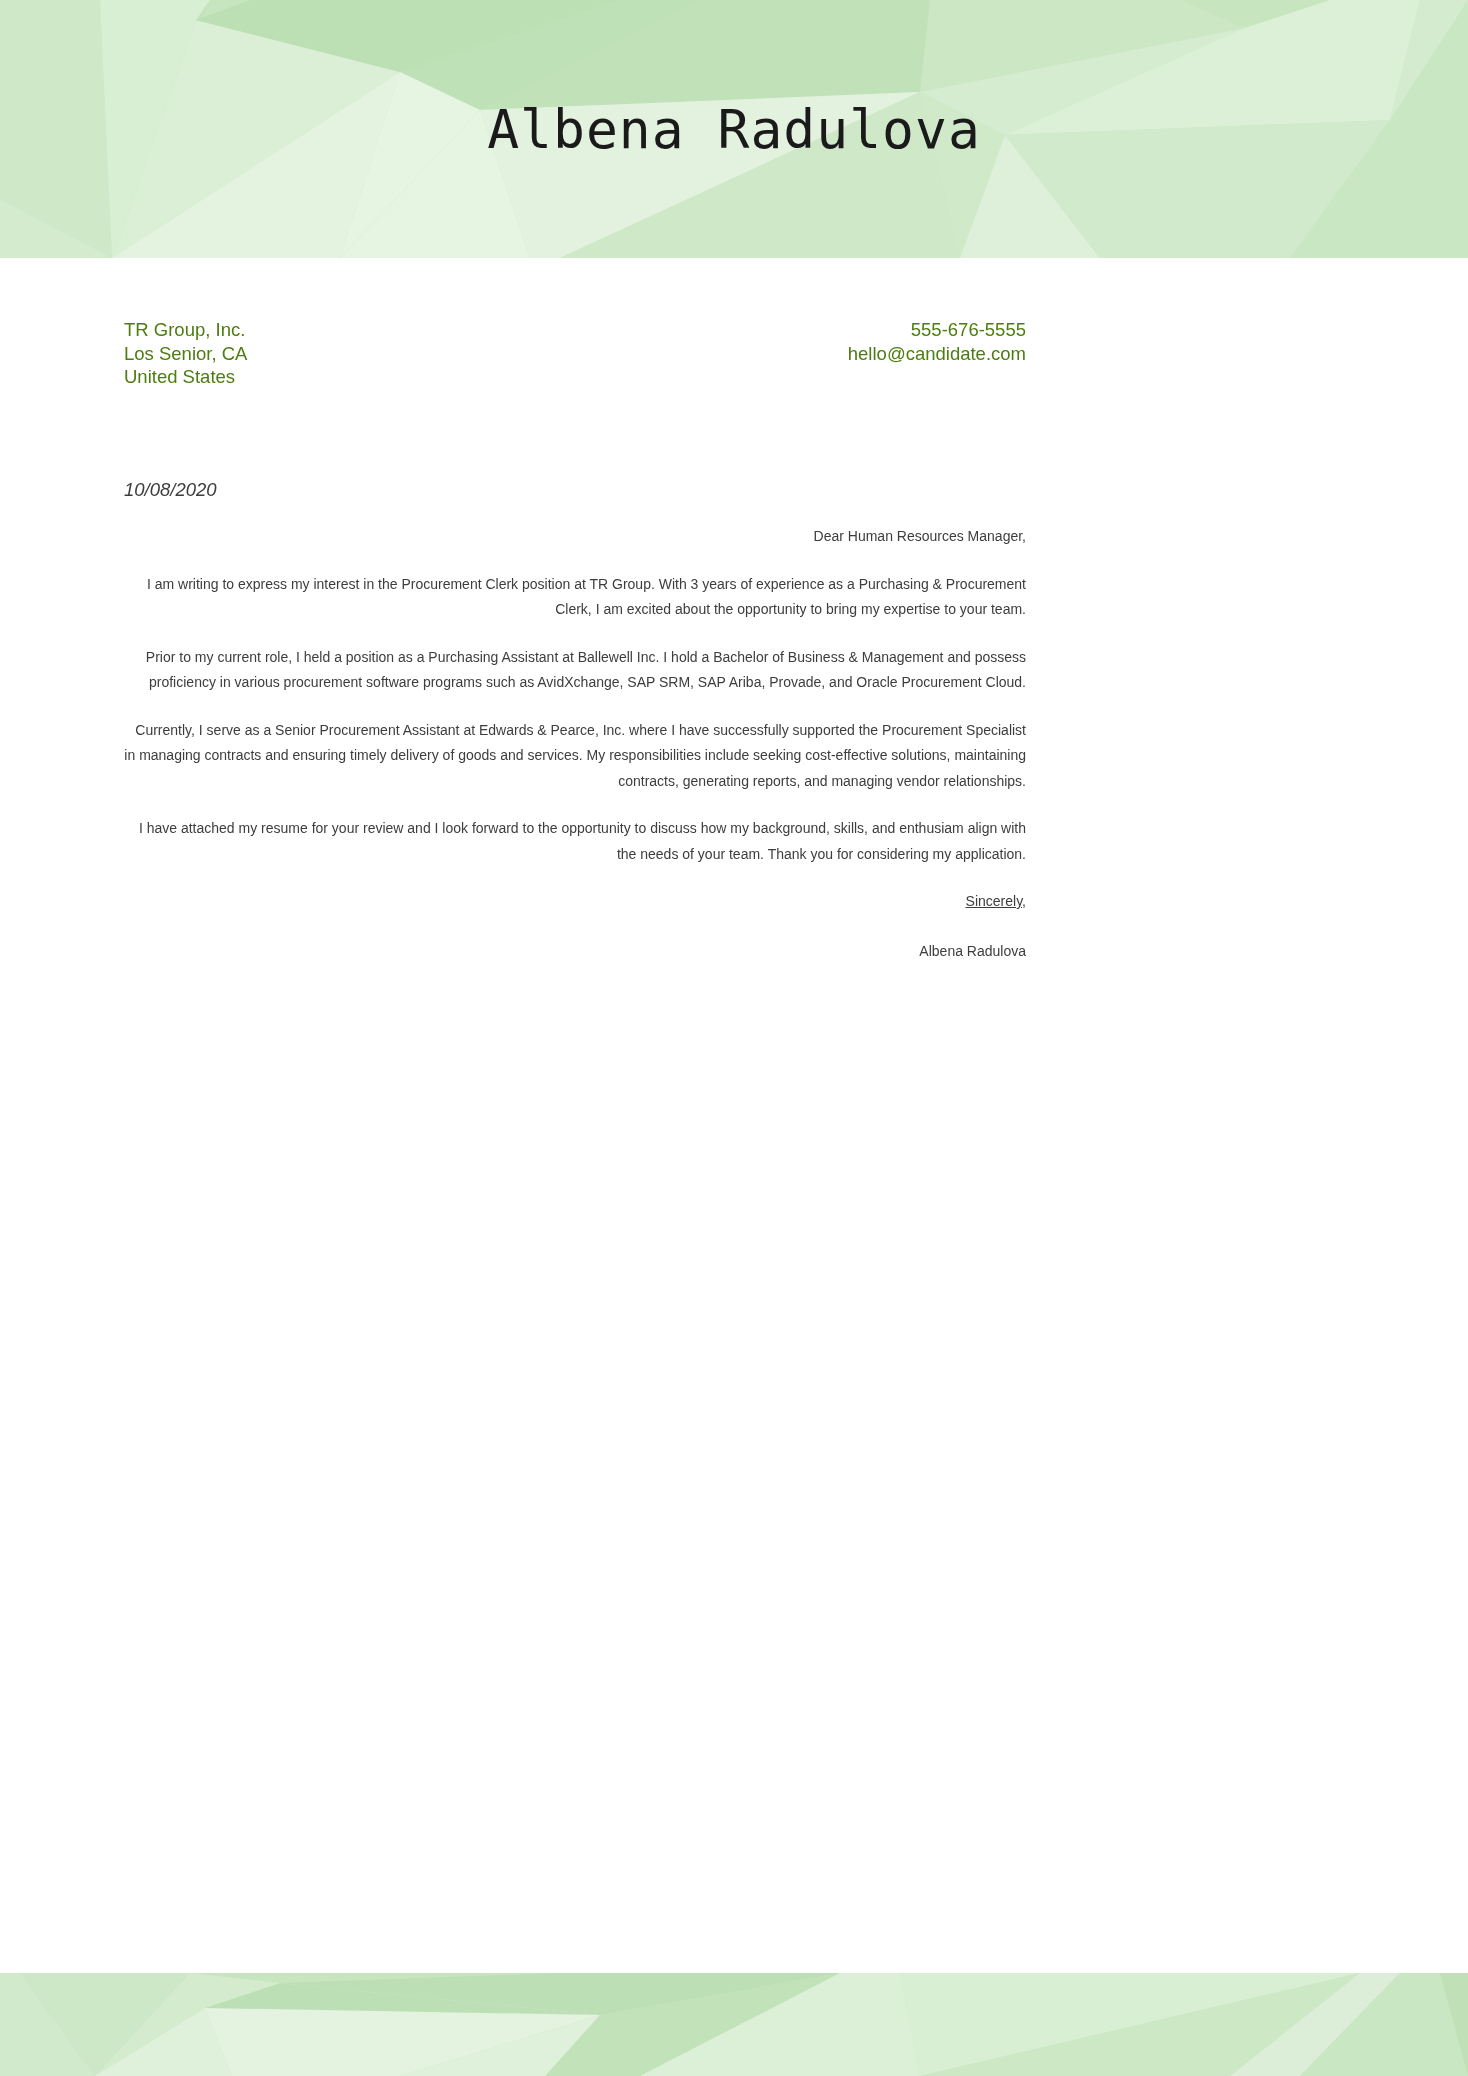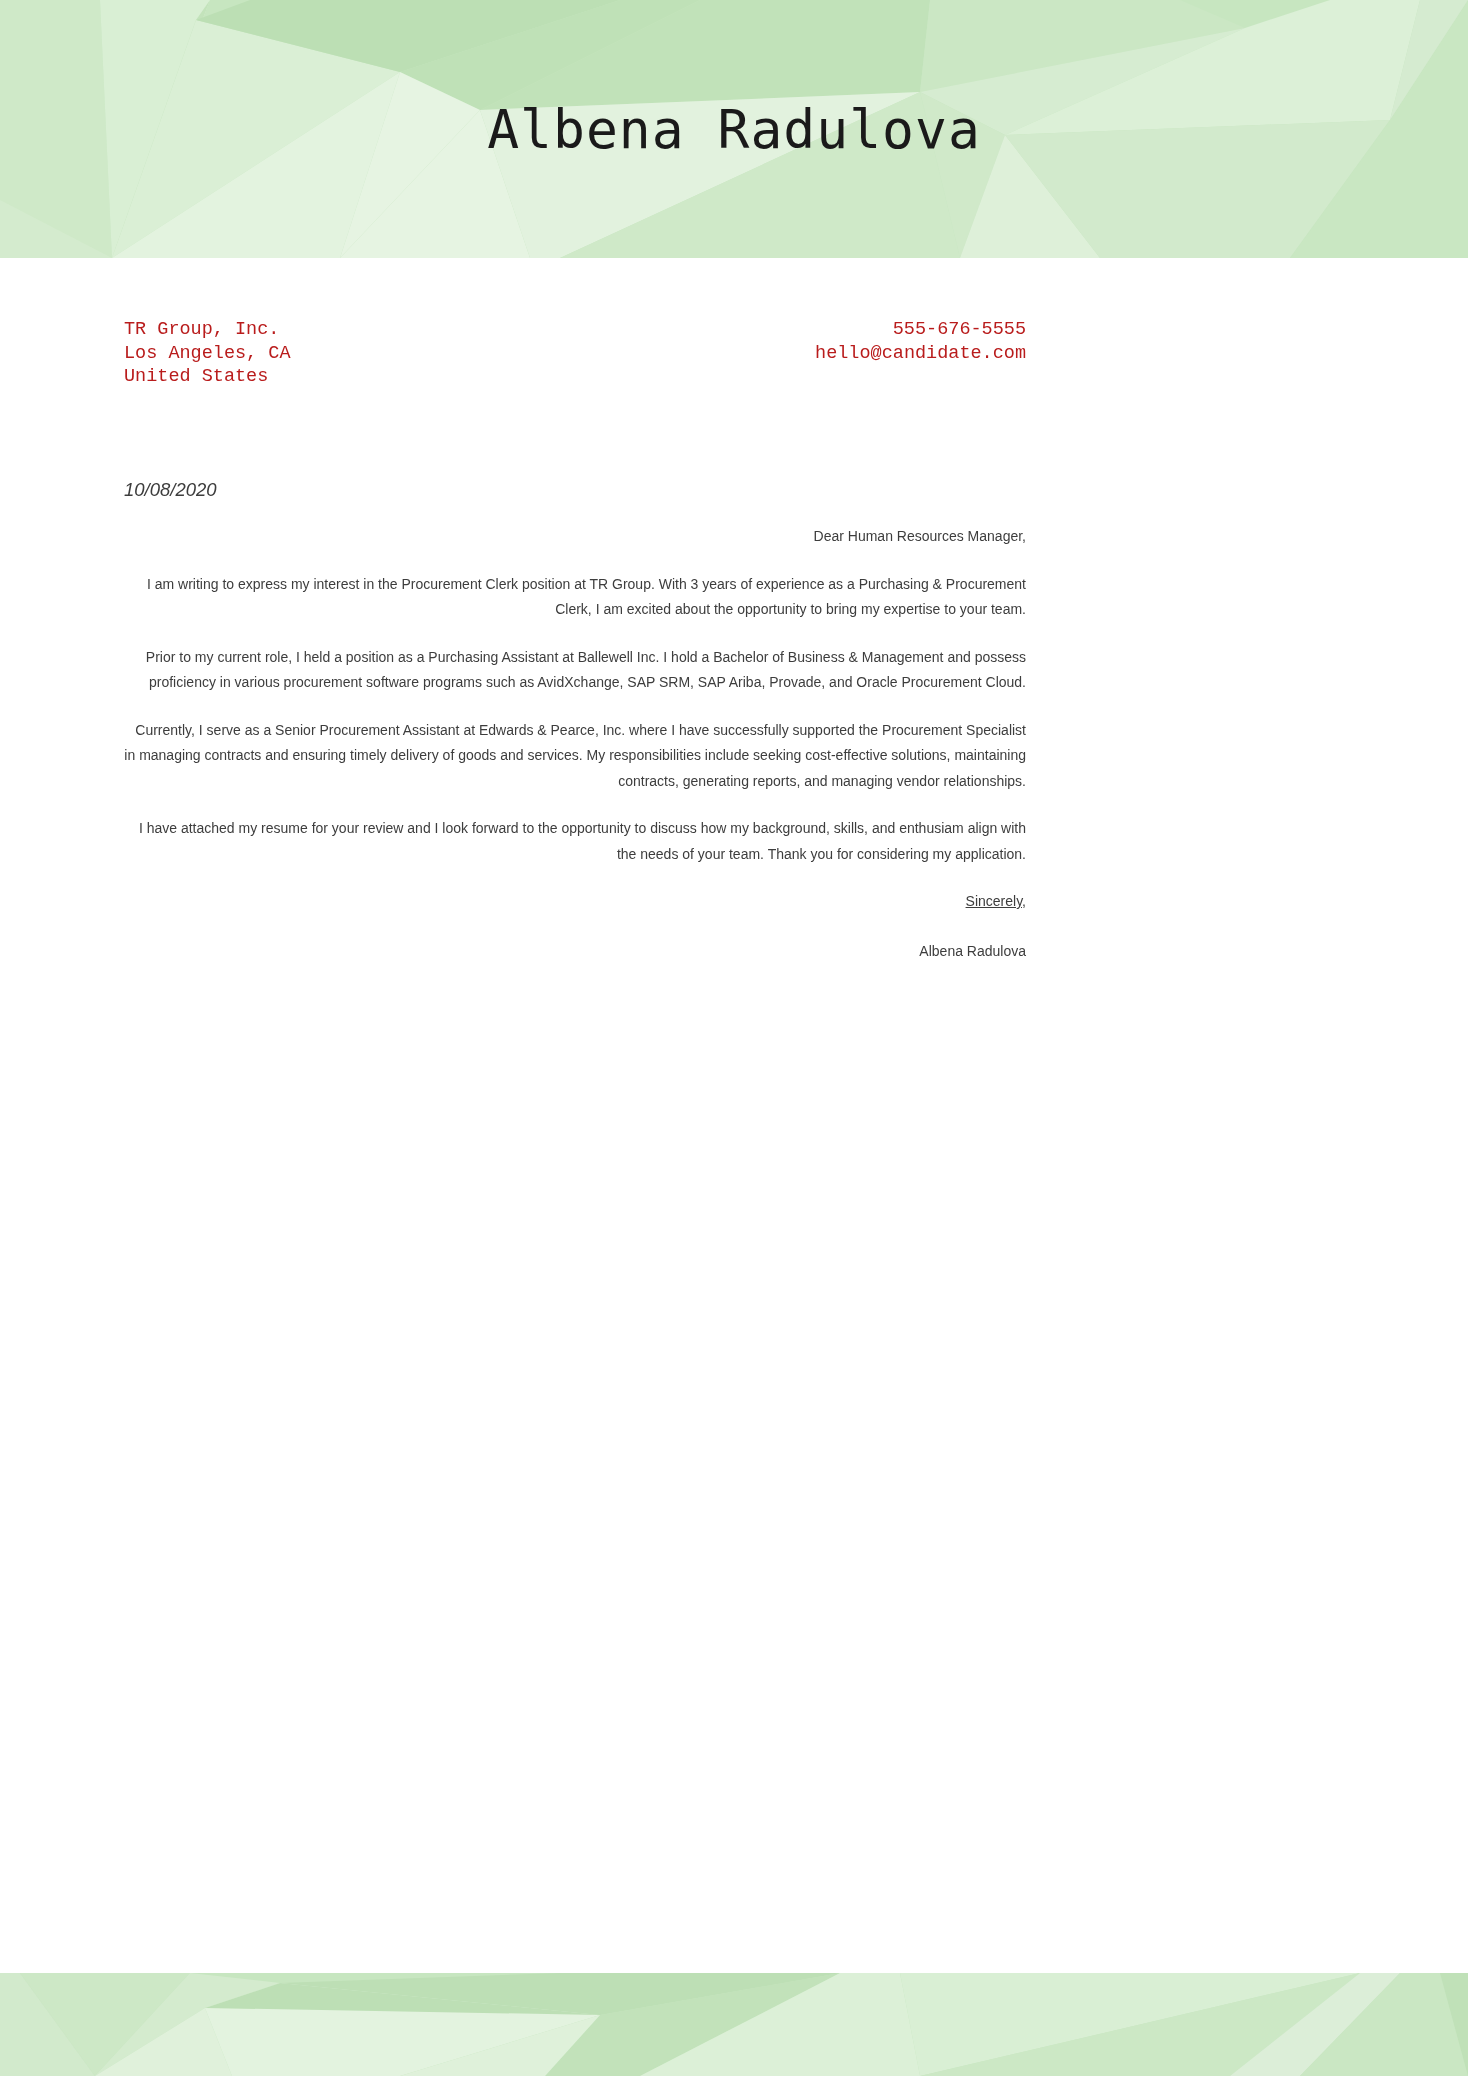--- a/index.html
+++ b/index.html
@@ -65,22 +65,21 @@
     left: 124px;
     width: 902px;
   }
 
   .address-row {
     display: flex;
     justify-content: space-between;
     align-items: flex-start;
     font-size: 18.5px;
     line-height: 23.5px;
-    color: #b91c1c;
-    font-family: Liberation Mono, monospace;
+    color: #4d7c0f;
   }
   .address-col .line {
     white-space: pre;
   }
   .address-right {
     text-align: right;
   }
 
   #meta-block {
     margin-top: 89px;
@@ -141,21 +140,21 @@
   </svg>
 </div>
 
 <div id="candidate-name">Albena Radulova</div>
 
 <div id="letter">
 
   <div class="address-row">
     <div class="address-col address-left">
       <div class="line">TR Group, Inc.</div>
-      <div class="line">Los Angeles, CA</div>
+      <div class="line">Los Senior, CA</div>
       <div class="line">United States</div>
     </div>
     <div class="address-col address-right">
       <div class="line">555-676-5555</div>
       <div class="line">hello@candidate.com</div>
     </div>
   </div>
 
   <div id="meta-block">
     <div class="line">10/08/2020</div>

